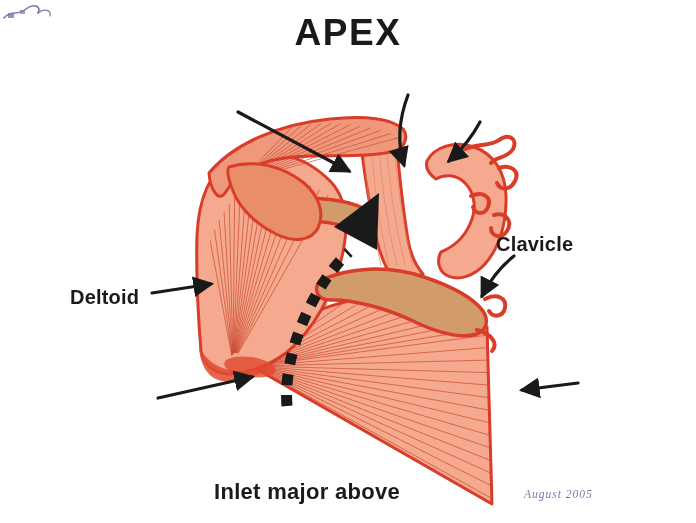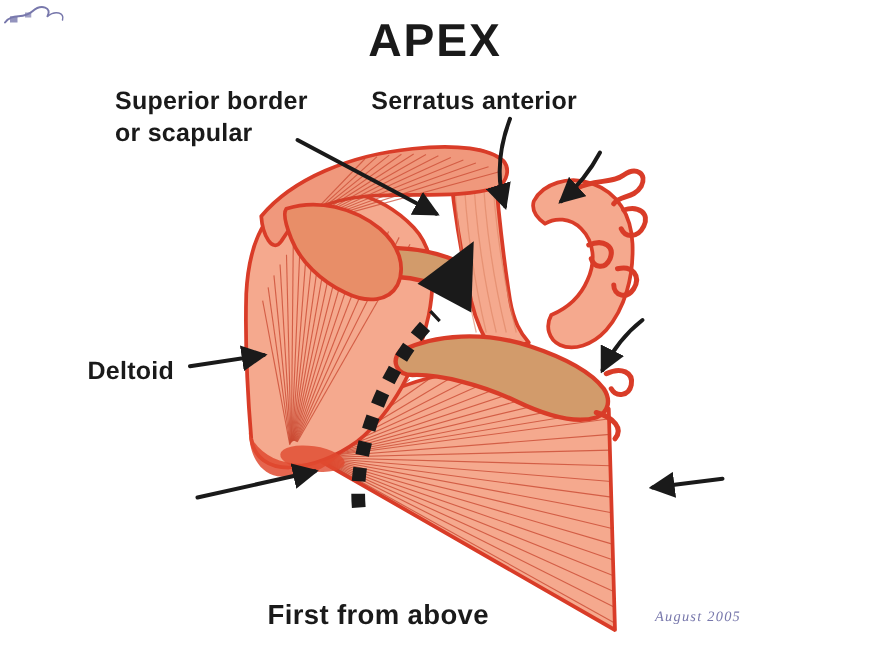--- a/index.html
+++ b/index.html
@@ -174,28 +174,24 @@
     <path class="pointer" marker-end="url(#ah)" d="M 408,95 C 399,119 397,143 404,165"></path>
     <path class="pointer" marker-end="url(#ah)" d="M 480,122 C 470,141 459,152 449,161"></path>
     <path class="pointer" marker-end="url(#ah)" d="M 514,256 C 500,267 489,282 482,296"></path>
     <path class="pointer" marker-end="url(#ah)" d="M 152,293 L 211,284"></path>
     <path class="pointer" marker-end="url(#ah)" d="M 158,398 L 252,377"></path>
     <path class="pointer" marker-end="url(#ah)" d="M 578,383 L 522,390"></path>
   </svg>
 
   <div class="title">APEX</div>
 
-  <div class="lbl" style="left:92px;top:68px;">
-    <div>Superior border</div>
-    <div>or scapular</div>
-  </div>
-  <div class="lbl" style="left:297px;top:68px;">Serratus anterior</div>
+  <div class="lbl" style="left:496px;top:231px;">Clavicle</div>
   <div class="lbl" style="left:70px;top:284px;">Deltoid</div>
 
-  <div class="caption">First from above</div>
+  <div class="caption">Inlet major above</div>
 
   <svg class="flourish" width="64" height="26" viewBox="0 0 64 26">
     <path d="M4,18 C10,10 18,16 26,9 C33,3 42,6 38,13" fill="none" stroke="#7878AC" stroke-width="1.6" stroke-linecap="round"></path>
     <path d="M38,13 C44,8 52,10 50,16" fill="none" stroke="#7878AC" stroke-width="1.2" stroke-linecap="round"></path>
     <rect x="8" y="13" width="6" height="5" fill="#7878AC" opacity="0.8"></rect>
     <rect x="20" y="10" width="5" height="4" fill="#7878AC" opacity="0.7"></rect>
   </svg>
   <div class="signature">August 2005</div>
 
 </div>

